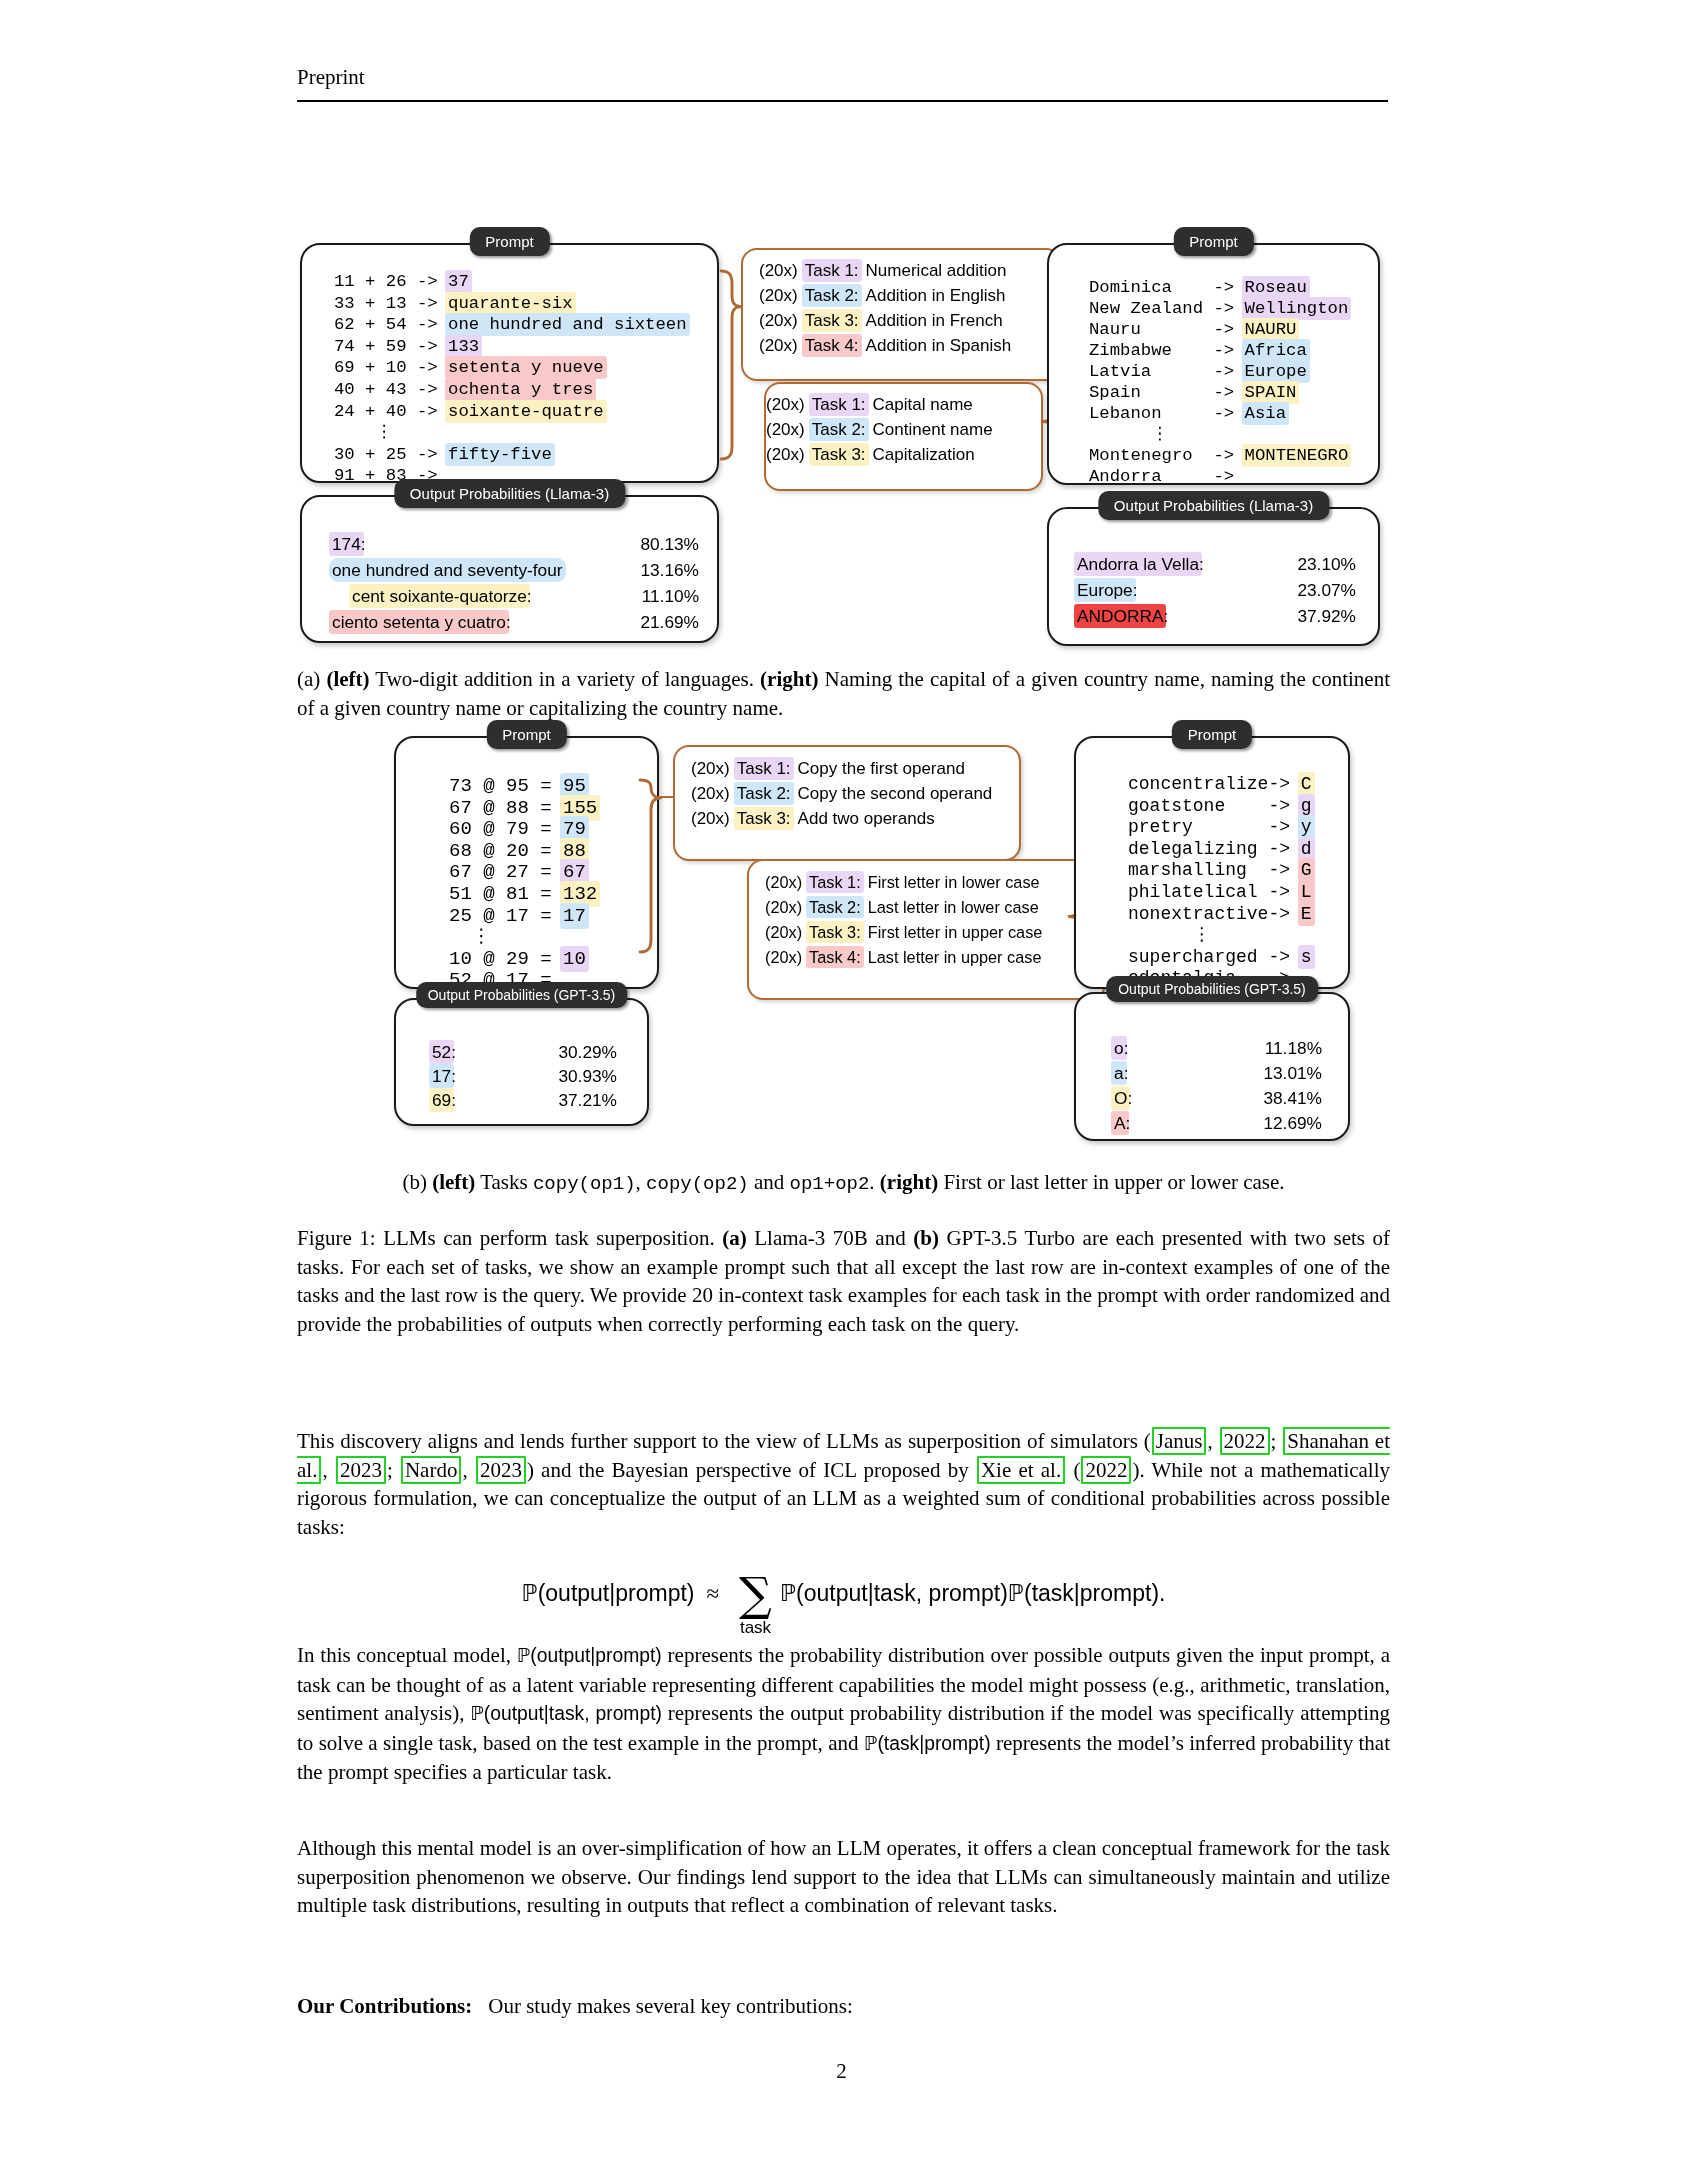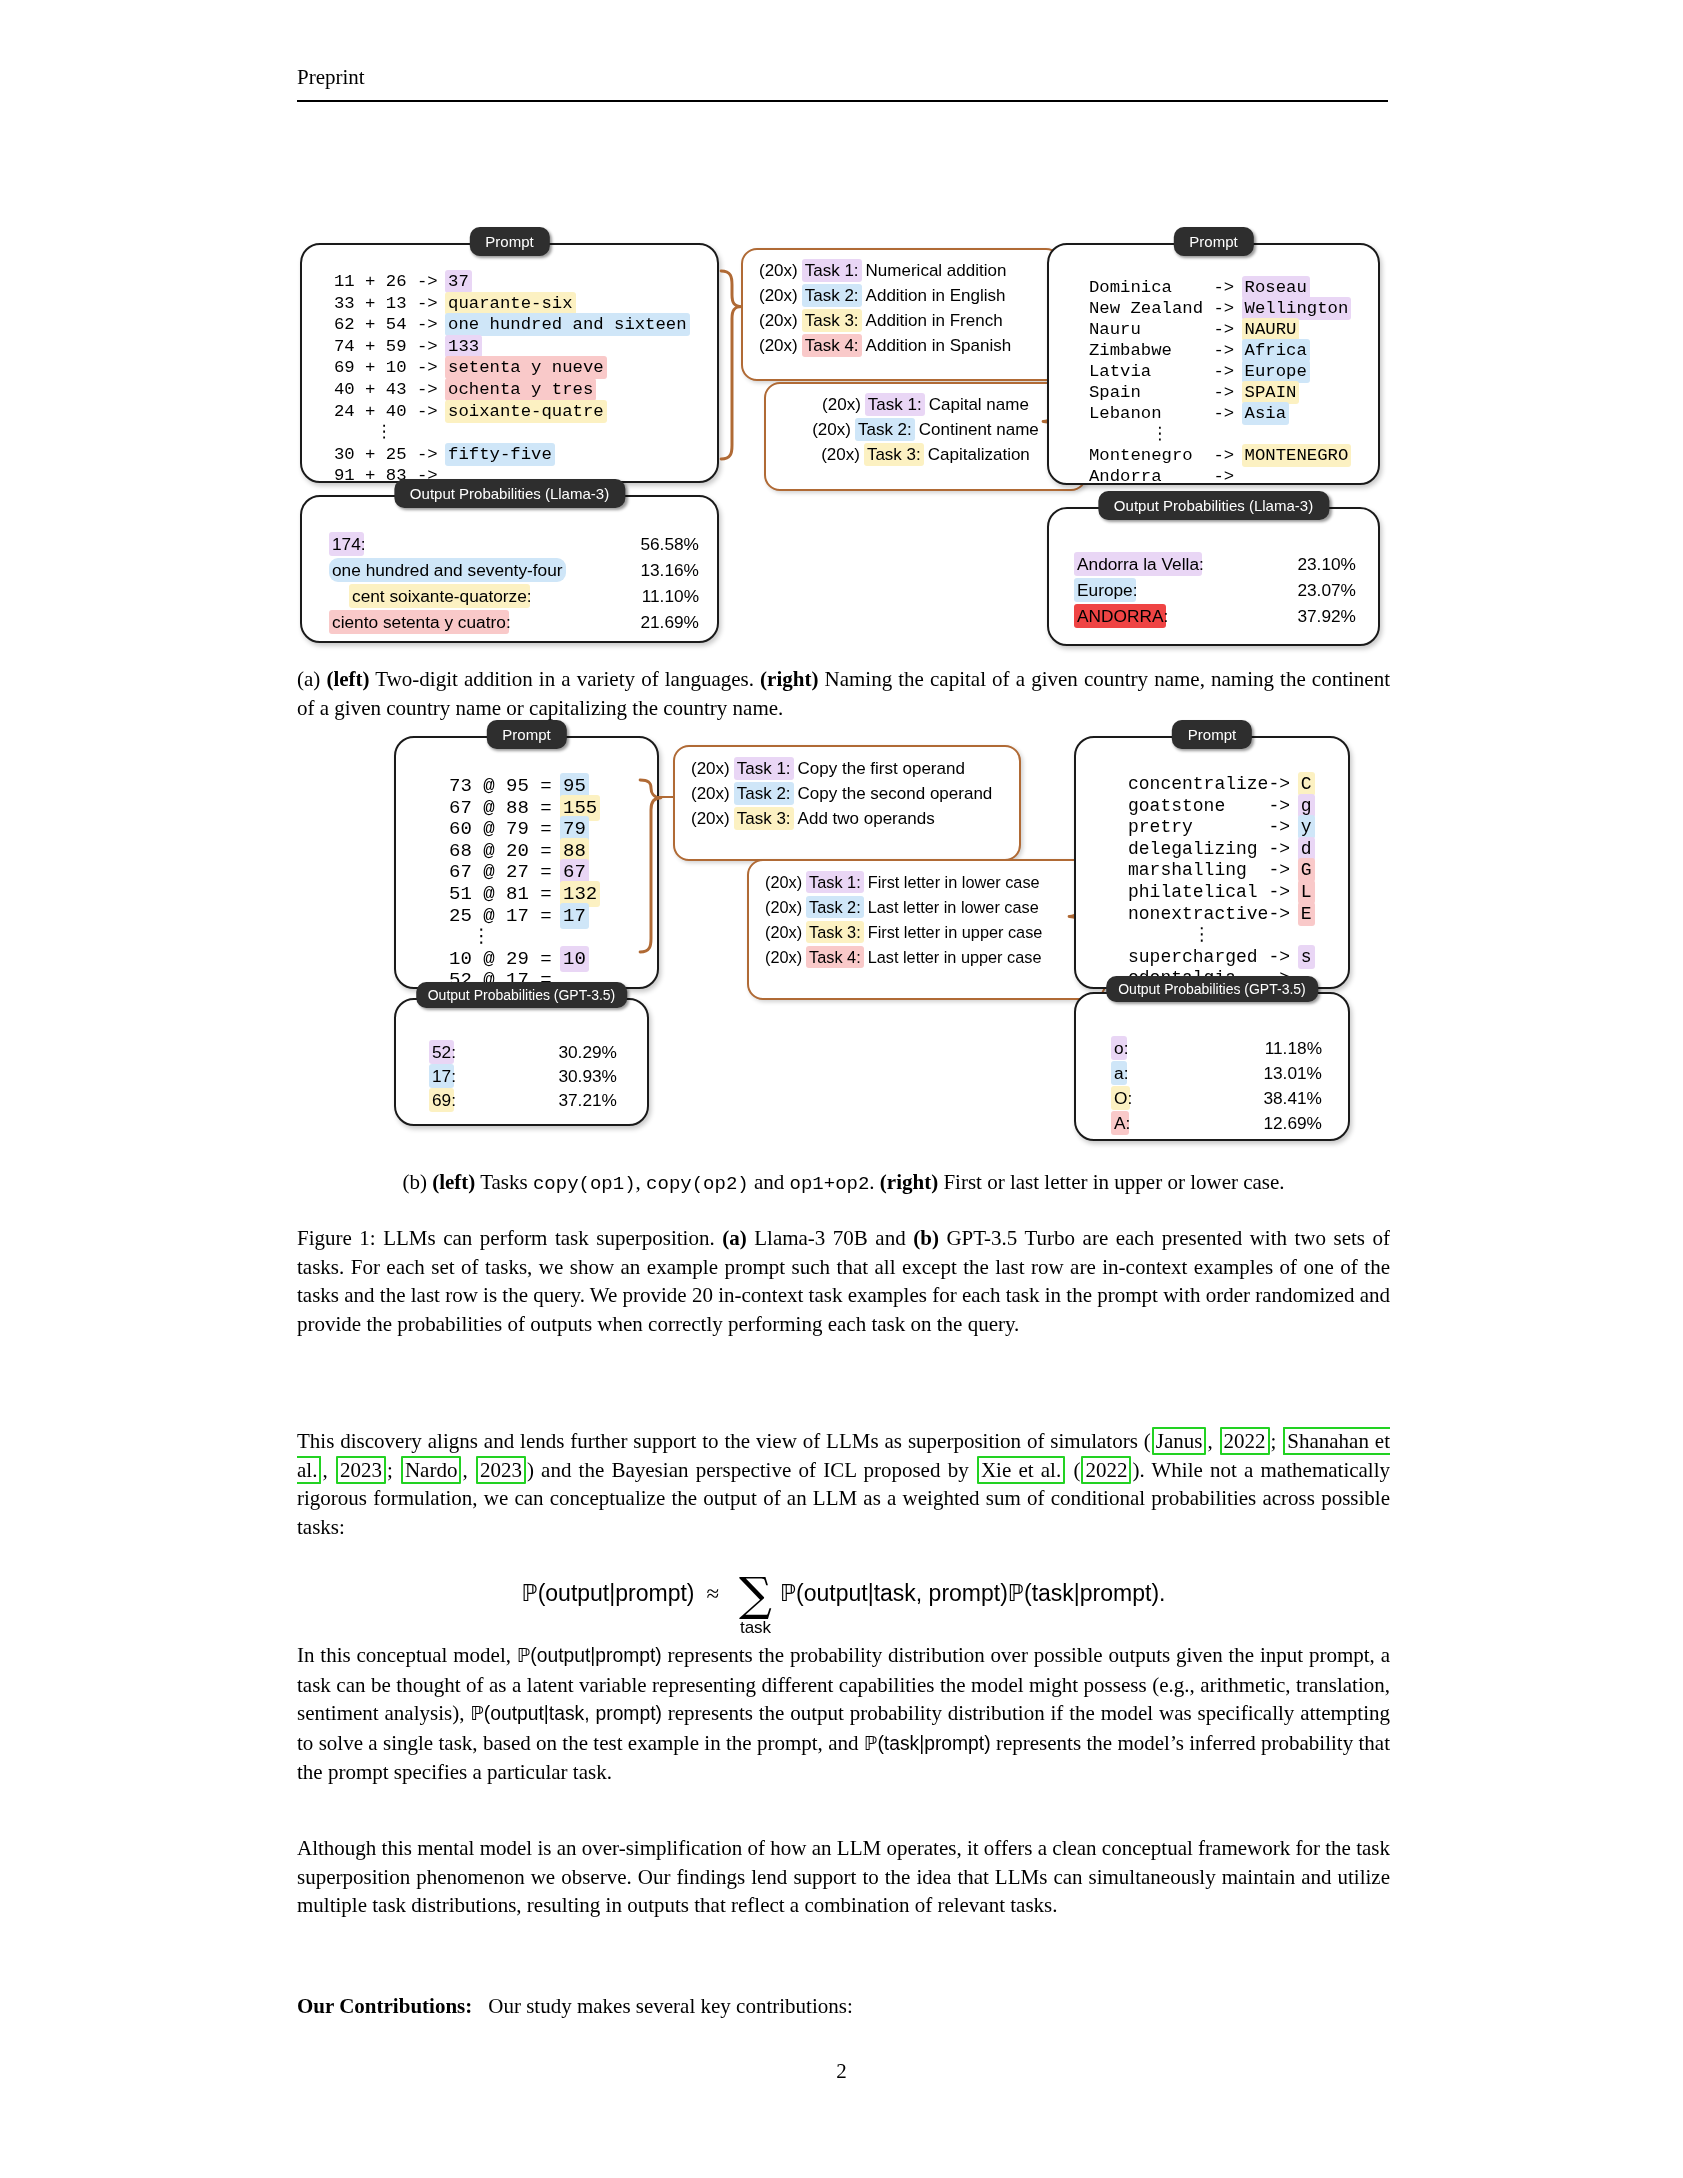--- a/index.html
+++ b/index.html
@@ -68,41 +68,41 @@
     <path d="M 4 2 C 14 2 15 8 15 16 L 15 26 C 15 34 17 38 25 38 C 17 38 15 42 15 50 L 15 178 C 15 186 14 192 4 192"></path>
   </svg>
 
   <div class="tbox" style="left:741px;top:248px;width:285px;height:113px;padding:8px 16px;font-size:17px;">
       <div class="trow" style="line-height: 25px;"><span class="cnt">(20x)</span><span class="hl" style="background: rgb(233, 214, 245);">Task 1:</span><span class="desc">Numerical addition</span></div>
       <div class="trow" style="line-height: 25px;"><span class="cnt">(20x)</span><span class="hl" style="background: rgb(207, 230, 248);">Task 2:</span><span class="desc">Addition in English</span></div>
       <div class="trow" style="line-height: 25px;"><span class="cnt">(20x)</span><span class="hl" style="background: rgb(252, 241, 194);">Task 3:</span><span class="desc">Addition in French</span></div>
       <div class="trow" style="line-height: 25px;"><span class="cnt">(20x)</span><span class="hl" style="background: rgb(249, 201, 201);">Task 4:</span><span class="desc">Addition in Spanish</span></div>
     </div>
 
-  <div class="tbox" style="left:764px;top:382px;width:275px;height:89px;padding:8px 22px;font-size:17px;text-align:center;">
+  <div class="tbox" style="left:764px;top:382px;width:275px;height:89px;padding:8px 0;font-size:17px;">
       <div class="trow" style="line-height: 25px;"><span class="cnt">(20x)</span><span class="hl" style="background: rgb(233, 214, 245);">Task 1:</span><span class="desc">Capital name</span></div>
       <div class="trow" style="line-height: 25px;"><span class="cnt">(20x)</span><span class="hl" style="background: rgb(207, 230, 248);">Task 2:</span><span class="desc">Continent name</span></div>
       <div class="trow" style="line-height: 25px;"><span class="cnt">(20x)</span><span class="hl" style="background: rgb(252, 241, 194);">Task 3:</span><span class="desc">Capitalization</span></div>
     </div>
 
   <svg class="brace" style="left:1038px;top:283px;" width="30" height="178" viewBox="0 0 30 180">
     <path d="M 26 2 C 16 2 15 8 15 16 L 15 128 C 15 136 13 140 5 140 C 13 140 15 144 15 152 L 15 162 C 15 170 16 176 26 176"></path>
   </svg>
 
   <div class="pbox" style="left:1047px;top:243px;width:329px;height:238px;">
     <div class="tab">Prompt</div>
     <div class="mono" style="padding:32px 0 0 40px;font-size:17.3px;line-height:21px;"><div class="pline"><span>Dominica    -&gt; </span><span class="hl" style="background: rgb(233, 214, 245);">Roseau</span></div><div class="pline"><span>New Zealand -&gt; </span><span class="hl" style="background: rgb(233, 214, 245);">Wellington</span></div><div class="pline"><span>Nauru       -&gt; </span><span class="hl" style="background: rgb(252, 241, 194);">NAURU</span></div><div class="pline"><span>Zimbabwe    -&gt; </span><span class="hl" style="background: rgb(207, 230, 248);">Africa</span></div><div class="pline"><span>Latvia      -&gt; </span><span class="hl" style="background: rgb(207, 230, 248);">Europe</span></div><div class="pline"><span>Spain       -&gt; </span><span class="hl" style="background: rgb(252, 241, 194);">SPAIN</span></div><div class="pline"><span>Lebanon     -&gt; </span><span class="hl" style="background: rgb(207, 230, 248);">Asia</span></div><div class="pline"><span>      ⋮</span></div><div class="pline"><span>Montenegro  -&gt; </span><span class="hl" style="background: rgb(252, 241, 194);">MONTENEGRO</span></div><div class="pline"><span>Andorra     -&gt;</span></div></div>
   </div>
 
   <div class="pbox" style="left:300px;top:495px;width:415px;height:144px;">
     <div class="tab">Output Probabilities (Llama-3)</div>
     <div class="orows" style="padding:34px 18px 0 30px;line-height:26px;">
         <div class="orow">
           <span><span class="hl" style="background: rgb(233, 214, 245);">174</span>:</span>
-          <span>56.58%</span>
+          <span>80.13%</span>
         </div>
         <div class="orow">
           <span><span class="hl" style="background: rgb(207, 230, 248); border-radius: 9px;">one hundred and seventy-four</span></span>
           <span>13.16%</span>
         </div>
         <div class="orow">
           <span><span class="hl" style="background: rgb(252, 241, 194); margin-left: 17px;">cent soixante-quatorze</span>:</span>
           <span>11.10%</span>
         </div>
         <div class="orow">

